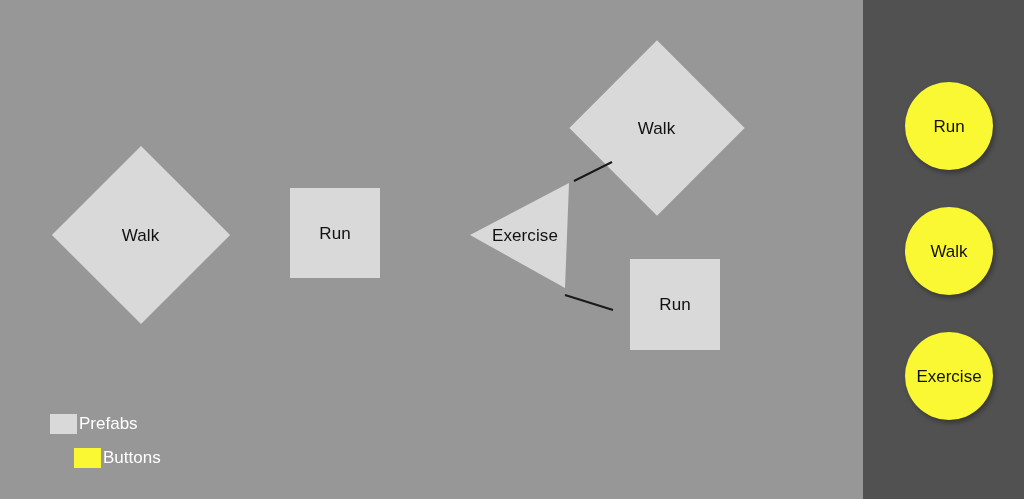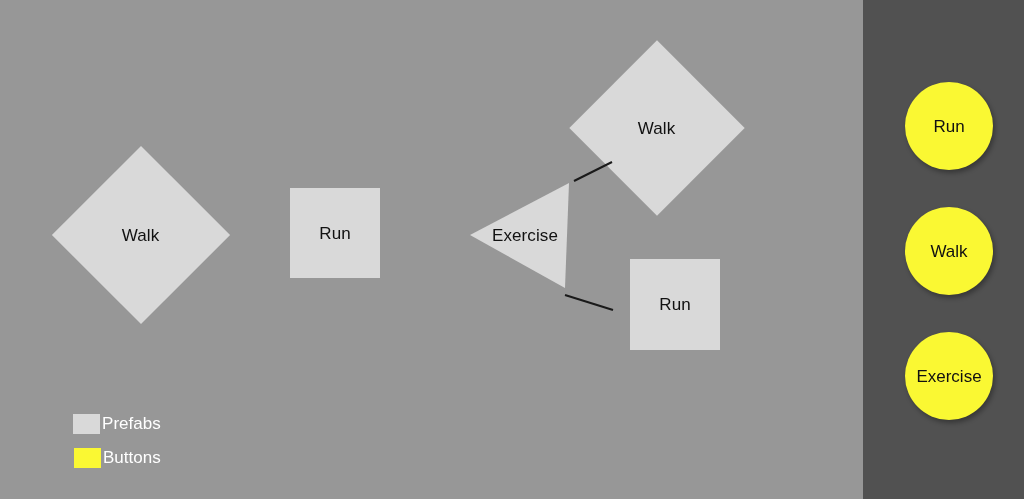--- a/index.html
+++ b/index.html
@@ -82,21 +82,20 @@
     position: absolute;
     left: 50px;
     top: 414px;
     z-index: 4;
   }
   .legend-row {
     display: flex;
     align-items: center;
     height: 20px;
     margin-bottom: 14px;
-    justify-content: flex-end;
   }
   .legend-row:last-child {
     margin-bottom: 0;
     padding-left: 24px;
   }
   .legend-swatch {
     width: 27px;
     height: 20px;
     flex: 0 0 auto;
   }

